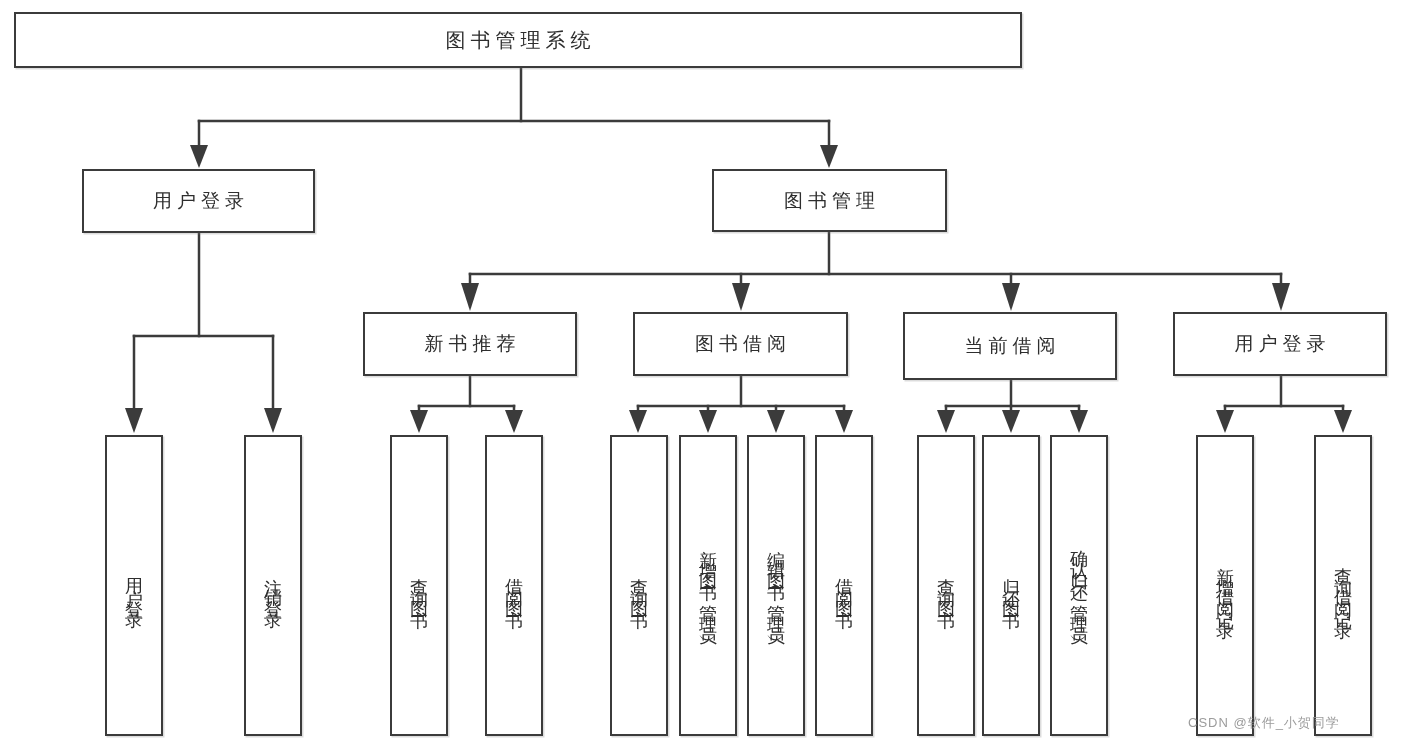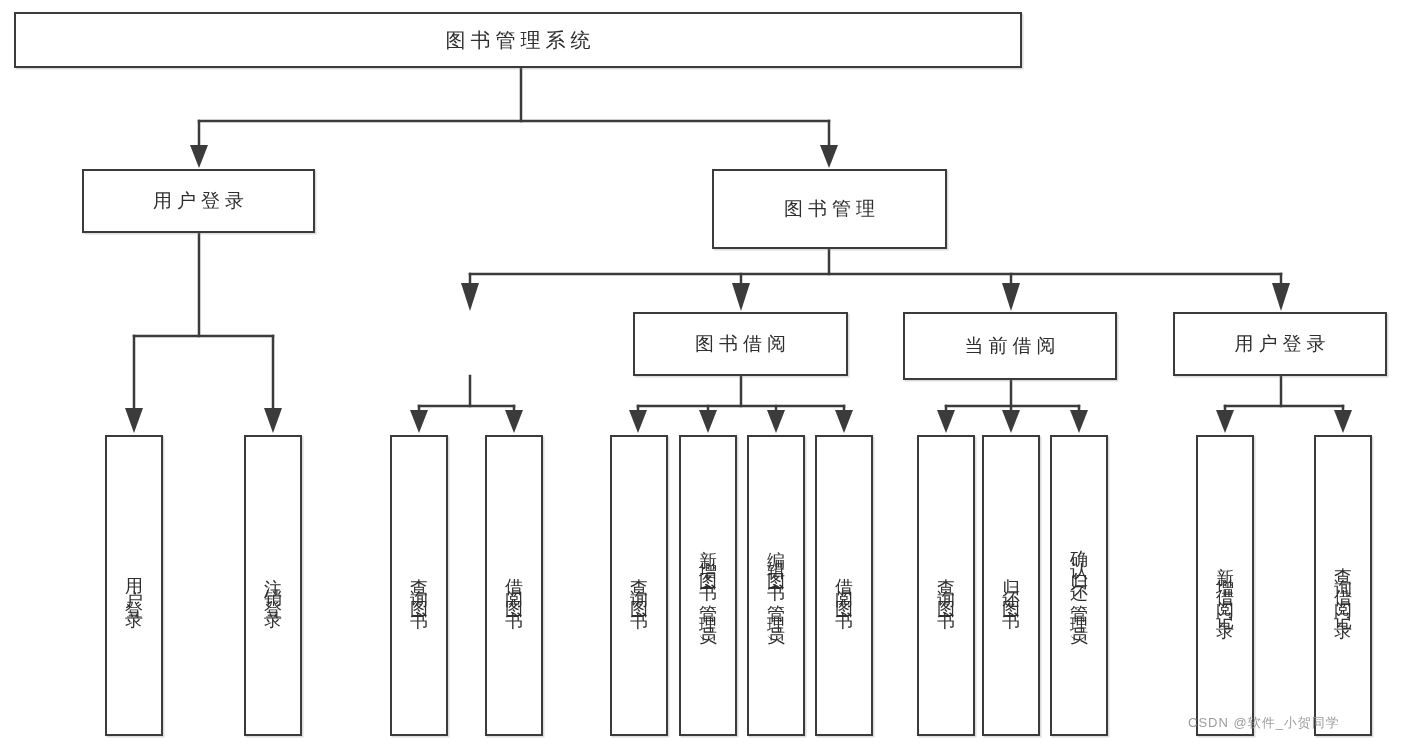--- a/index.html
+++ b/index.html
@@ -113,22 +113,23 @@
       <polygon points="1070,410 1088,410 1079,433"></polygon>
 
       <polygon points="1216,410 1234,410 1225,433"></polygon>
       <polygon points="1334,410 1352,410 1343,433"></polygon>
     </g>
   </svg>
 
   <div class="node h root" style="left:14px;top:12px;width:1008px;height:56px">图书管理系统</div>
 
   <div class="node h" style="left:82px;top:169px;width:233px;height:64px">用户登录</div>
-  <div class="node h" style="left:712px;top:169px;width:235px;height:80px">图书管理</div>
+  <div class="node h" style="left:712px;top:169px;width:235px;height:63px">图书管理</div>
 
+  <div class="node h" style="left:363px;top:312px;width:214px;height:64px">新书推荐</div>
   <div class="node h" style="left:633px;top:312px;width:215px;height:64px">图书借阅</div>
   <div class="node h" style="left:903px;top:312px;width:214px;height:68px">当前借阅</div>
   <div class="node h" style="left:1173px;top:312px;width:214px;height:64px">用户登录</div>
 
   <div class="node v" style="left:105px;top:435px;width:58px;height:301px">用户登录</div>
   <div class="node v" style="left:244px;top:435px;width:58px;height:301px">注销登录</div>
 
   <div class="node v" style="left:390px;top:435px;width:58px;height:301px">查询图书</div>
   <div class="node v" style="left:485px;top:435px;width:58px;height:301px">借阅图书</div>
 

